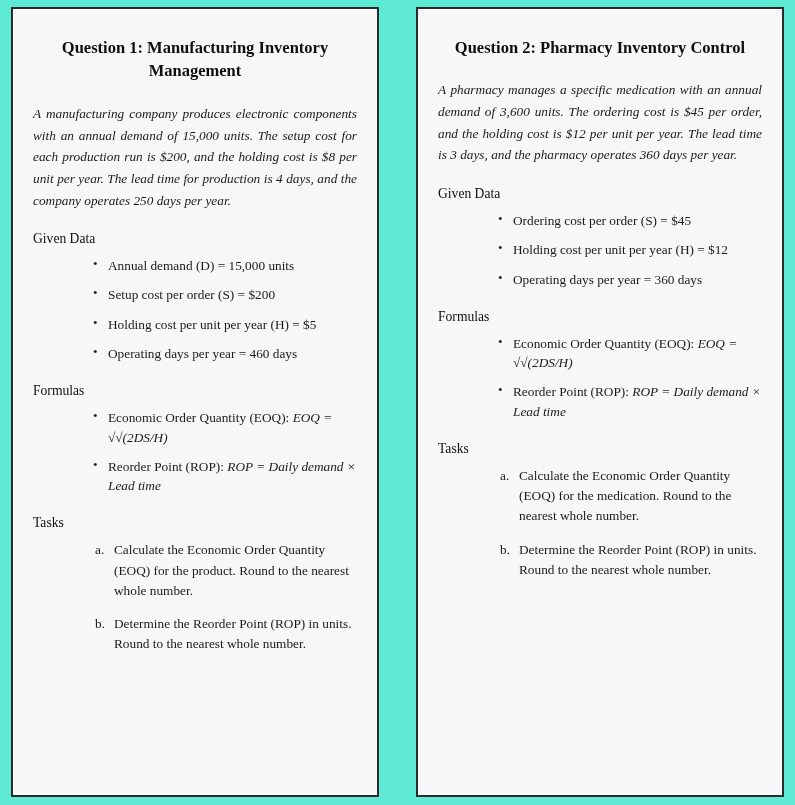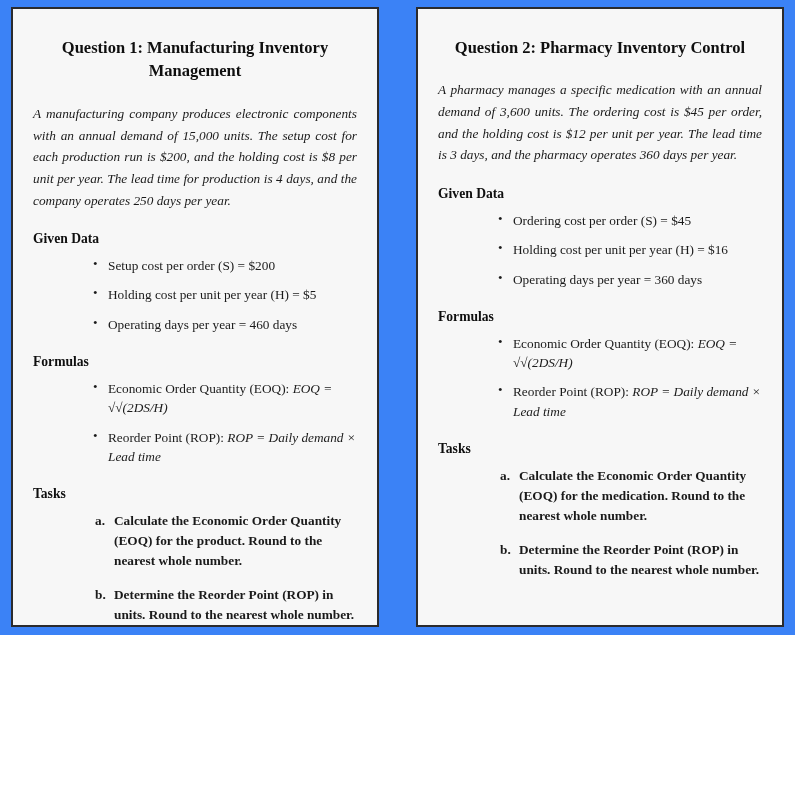--- a/index.html
+++ b/index.html
@@ -9,27 +9,27 @@
   }
   body {
     width: 795px;
     height: 805px;
     font-family: "Liberation Serif", "DejaVu Serif", serif;
     color: #1a1a1a;
     overflow: hidden;
   }
   .sheet {
     width: 795px;
-    height: 635px;
+    height: 805px;
     position: relative;
     display: flex;
     gap: 37px;
     padding: 7px 11px 8px 11px;
     box-sizing: border-box;
-    background: #3b82f6;
+    background: #5eead4;
   }
   .panel {
     flex: 1 1 0;
     border: 2px solid #2b2b2d;
     background: #f7f7f7;
     box-sizing: border-box;
     padding: 18px 20px 10px 20px;
     overflow: hidden;
   }
   .q-title {
@@ -44,21 +44,21 @@
     font-size: 13.3px;
     line-height: 1.63;
     text-align: justify;
     text-justify: inter-word;
     margin: 0 0 20px 0;
     color: #1a1a1a;
     font-style: italic;
   }
   .sec-head {
     font-size: 13.6px;
-    font-weight: bold;
+    font-weight: normal;
     margin: 0 0 9px 0;
     color: #0f0f0f;
   }
   ul.bullets {
     list-style: none;
     margin: 0 0 20px 0;
     padding: 0 0 0 60px;
   }
   ul.bullets > li {
     font-size: 13.3px;
@@ -75,21 +75,20 @@
     font-size: 13px;
     color: #1a1a1a;
   }
   ul.bullets > li:last-child { margin-bottom: 0; }
 
   ol.tasks {
     list-style: none;
     margin: 0;
     padding: 0 0 0 62px;
     counter-reset: taskctr;
-    font-weight: bold;
   }
   ol.tasks > li {
     font-size: 13.3px;
     line-height: 1.52;
     margin-bottom: 13px;
     position: relative;
     padding-left: 19px;
     counter-increment: taskctr;
   }
   ol.tasks > li::before {
@@ -110,20 +109,21 @@
 <div class="sheet">
 
   <section class="panel">
 
     <h1 class="q-title">Question 1: Manufacturing Inventory Management</h1>
 
     <p class="intro">A manufacturing company produces electronic components with an annual demand of 15,000 units. The setup cost for each production run is $200, and the holding cost is $8 per unit per year. The lead time for production is 4 days, and the company operates 250 days per year.</p>
 
     <h2 class="sec-head">Given Data</h2>
     <ul class="bullets">
+      <li>Annual demand (D) = 15,000 units</li>
       <li>Setup cost per order (S) = $200</li>
       <li>Holding cost per unit per year (H) = $5</li>
       <li>Operating days per year = 460 days</li>
     </ul>
 
     <h2 class="sec-head">Formulas</h2>
     <ul class="bullets">
       <li>
         <span>Economic Order Quantity (EOQ): </span><span class="formula">EOQ = √√(2DS/H)</span>
       </li>
@@ -141,21 +141,21 @@
 
   <section class="panel">
 
     <h1 class="q-title">Question 2: Pharmacy Inventory Control</h1>
 
     <p class="intro">A pharmacy manages a specific medication with an annual demand of 3,600 units. The ordering cost is $45 per order, and the holding cost is $12 per unit per year. The lead time is 3 days, and the pharmacy operates 360 days per year.</p>
 
     <h2 class="sec-head">Given Data</h2>
     <ul class="bullets">
       <li>Ordering cost per order (S) = $45</li>
-      <li>Holding cost per unit per year (H) = $16</li>
+      <li>Holding cost per unit per year (H) = $12</li>
       <li>Operating days per year = 360 days</li>
     </ul>
 
     <h2 class="sec-head">Formulas</h2>
     <ul class="bullets">
       <li>
         <span>Economic Order Quantity (EOQ): </span><span class="formula">EOQ = √√(2DS/H)</span>
       </li>
       <li>
         <span>Reorder Point (ROP): </span><span class="formula">ROP = Daily demand × Lead time</span>

